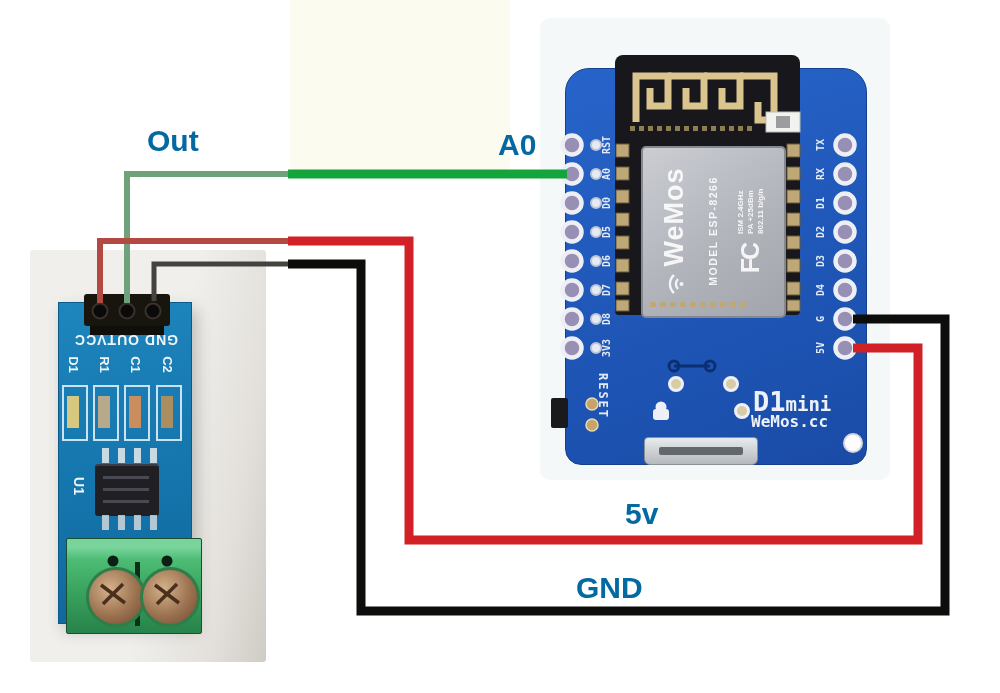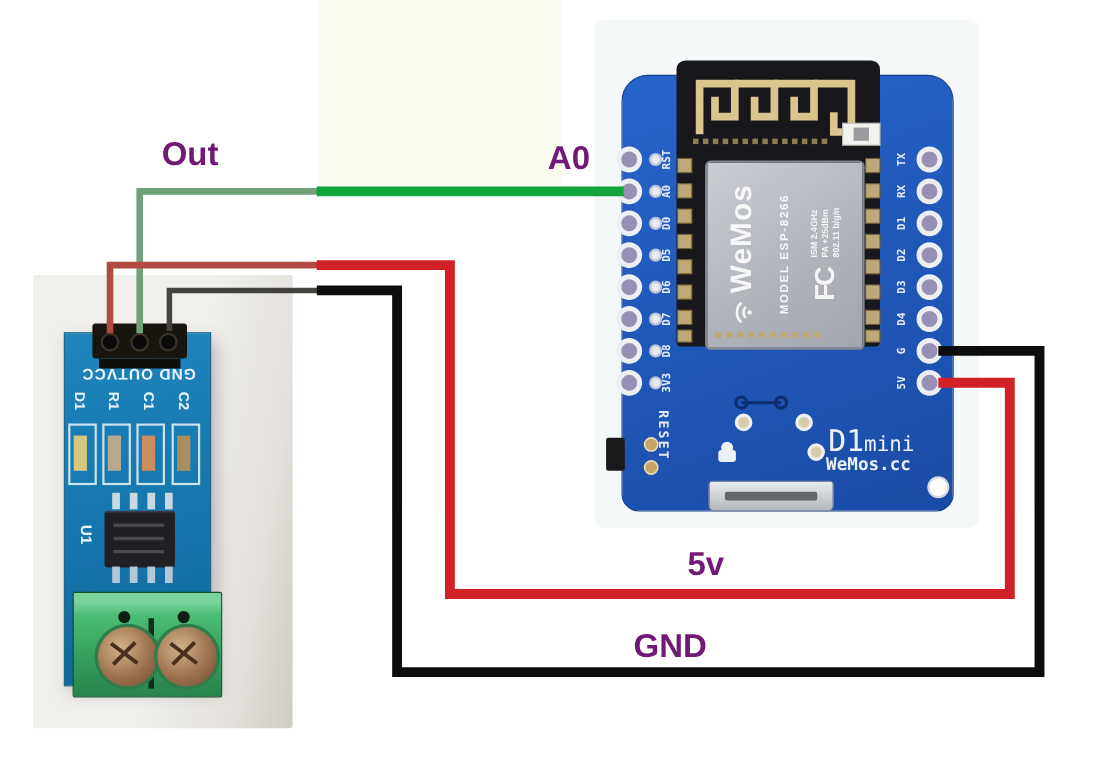--- a/index.html
+++ b/index.html
@@ -60,27 +60,27 @@
   .usb i{position:absolute;left:14px;top:9px;width:84px;height:8px;background:#63686c;display:block;border-radius:2px;}
   .reset-btn{left:551px;top:398px;width:17px;height:30px;background:#1a1a1d;border-radius:2px;}
 
   
   .mono{font-family:"DejaVu Sans Mono",monospace;}
   .pinlab{width:26px;height:16px;line-height:16px;text-align:center;color:#e4eaf5;
     font-size:10px;font-weight:bold;transform:rotate(-90deg);}
   .reset-lab{left:573px;top:388px;width:60px;height:16px;line-height:16px;text-align:center;
     color:#e4eaf5;font-size:12px;font-weight:bold;letter-spacing:2px;
     transform:rotate(90deg);transform-origin:center;}
-  .board-name{left:753px;top:386px;color:#edf1f8;font-weight:normal;}
+  .board-name{left:753px;top:386px;color:#edf1f8;font-weight:bold;}
   .board-name .big{font-size:27px;}
   .board-name .small{font-size:19px;}
   .board-site{left:751px;top:412px;color:#edf1f8;font-size:16px;font-weight:bold;}
 
   
-  .wlab{color:#701a75;font-size:30px;font-weight:600;}
+  .wlab{color:#0369a1;font-size:30px;font-weight:600;}
 </style>
 </head>
 <body>
 
 <div id="canvas">
 
   <div class="abs sensor-photo"></div>
   <div class="abs d1-photo"></div>
   <div class="abs cream"></div>
 

